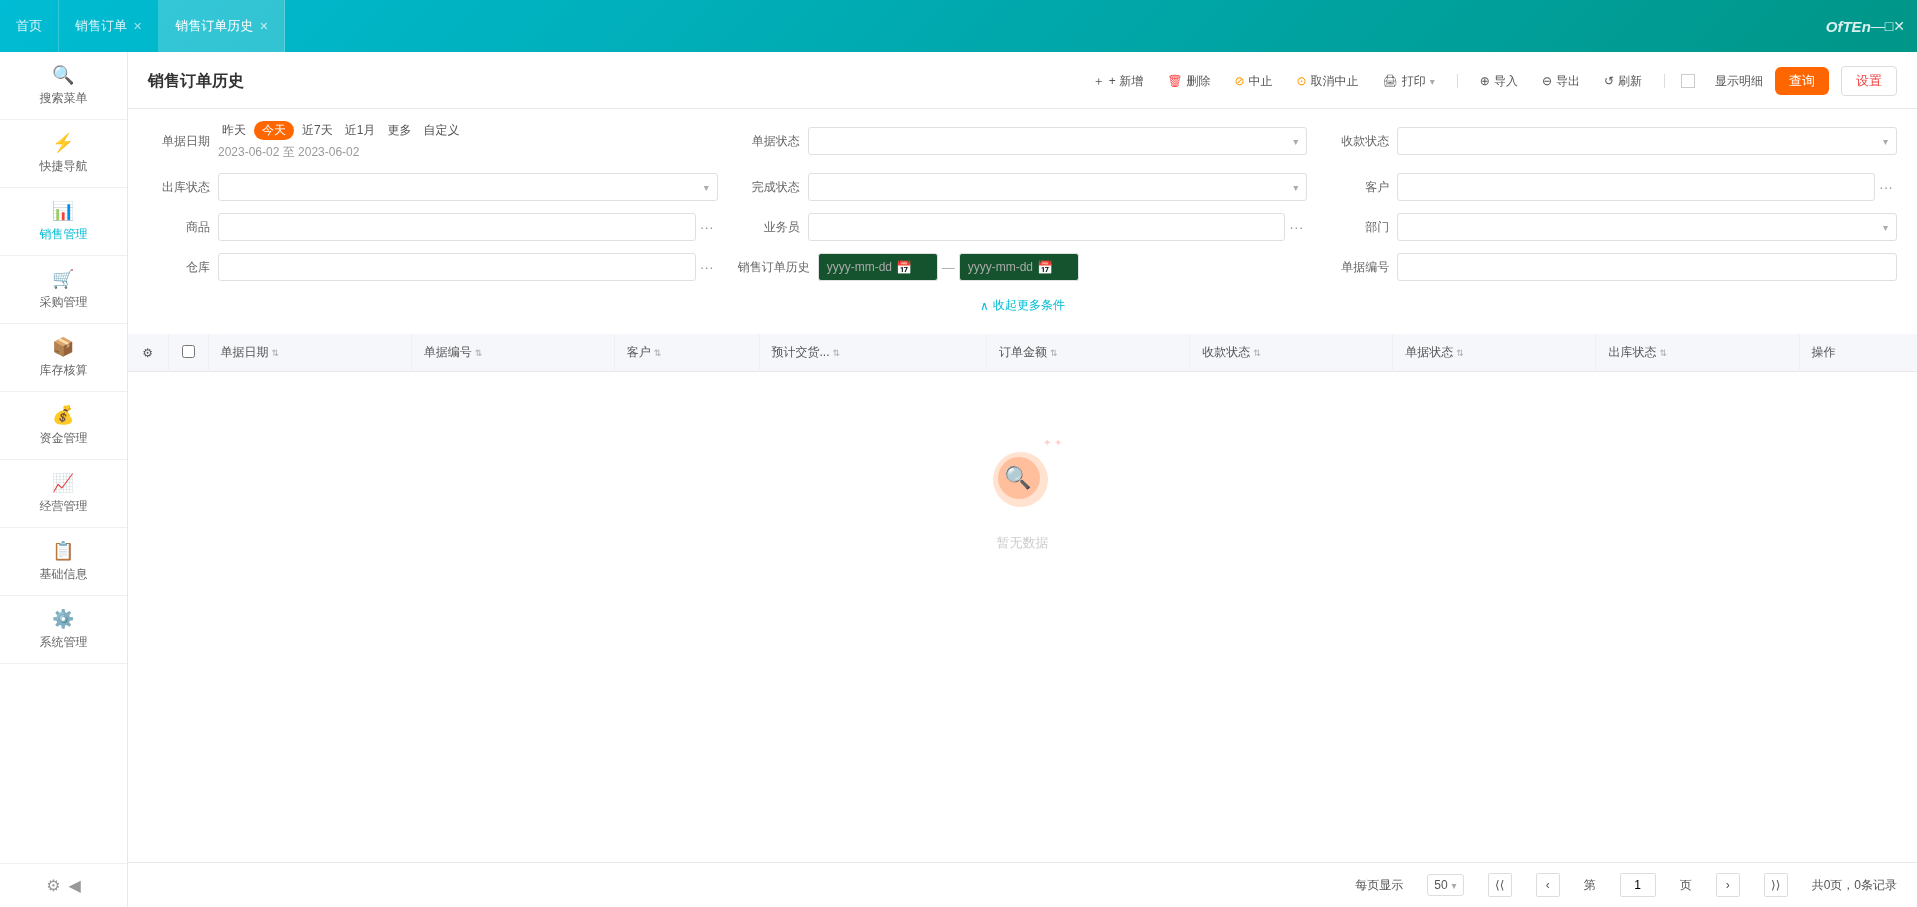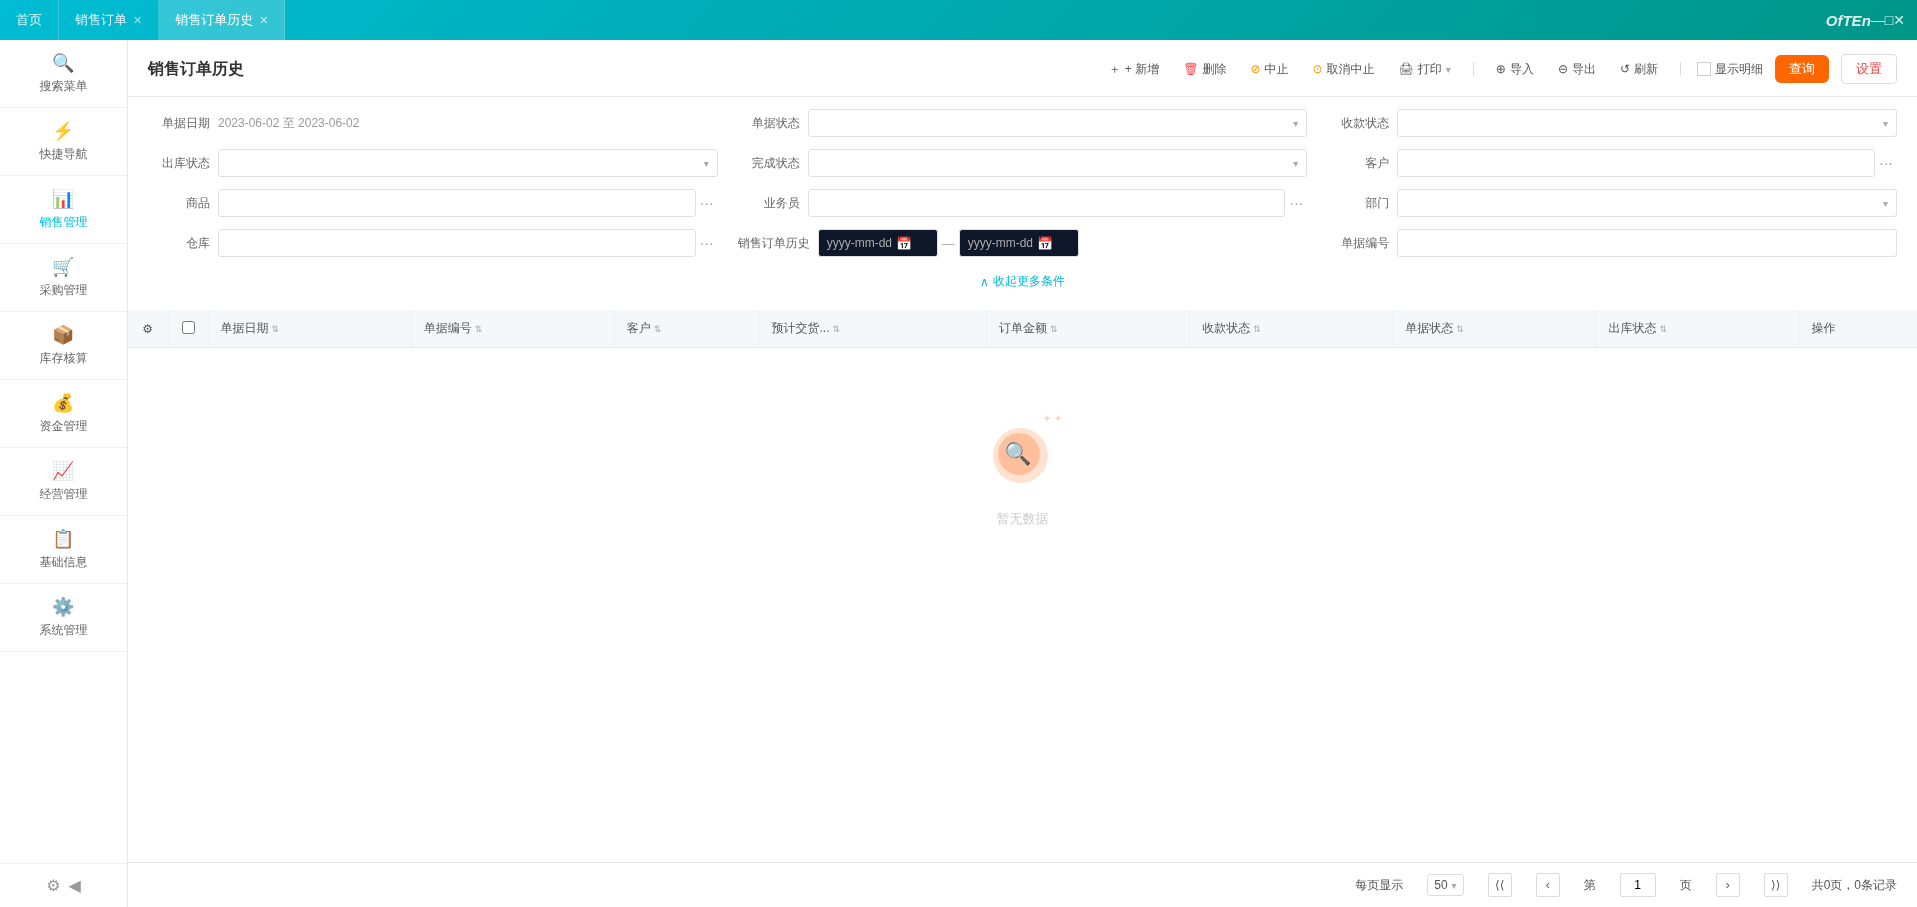--- a/index.html
+++ b/index.html
@@ -1,21 +1,21 @@
 <!DOCTYPE html>
 <html><head>
   <meta charset="utf-8">
   <style>
     * { box-sizing: border-box; margin: 0; padding: 0; font-family: "Microsoft YaHei", "PingFang SC", sans-serif; }
     body { background: #f5f5f5; font-size: 13px; color: #333; display: flex; flex-direction: column; height: 907px; overflow: hidden; }
 
     
     .top-bar {
       background: linear-gradient(135deg, #00bcd4, #009688);
-      height: 40px;
+      height: 52px;
       display: flex;
       align-items: center;
       padding: 0 0 0 0;
       color: white;
       flex-shrink: 0;
     }
     .top-tabs {
       display: flex;
       align-items: stretch;
       height: 100%;
@@ -153,21 +153,21 @@
       border: 1px solid #ddd;
       border-radius: 4px;
       padding: 5px 14px;
       font-size: 13px;
       cursor: pointer;
       white-space: nowrap;
     }
     .display-toggle {
       display: flex;
       align-items: center;
-      gap: 4px;
+      gap: 20px;
       font-size: 12px;
       color: #555;
       cursor: pointer;
     }
     .checkbox-small {
       width: 14px;
       height: 14px;
       border: 1px solid #ccc;
       display: inline-block;
     }
@@ -245,21 +245,21 @@
     }
     .filter-date-input {
       display: flex;
       align-items: center;
       border: 1px solid #e0e0e0;
       border-radius: 3px;
       padding: 4px 8px;
       gap: 4px;
       font-size: 12px;
       color: #aaa;
-      background: #0f172a;
+      background: #14532d;
       min-height: 28px;
       min-width: 120px;
     }
     .cal-icon { font-size: 13px; color: #aaa; }
     .date-dash { color: #aaa; margin: 0 4px; }
 
     .collapse-btn {
       display: flex;
       align-items: center;
       justify-content: center;
@@ -495,20 +495,28 @@
       </div>
     </div>
 
     <div class="filter-section">
 
       <div class="filter-group">
 
         <div class="filter-cell">
           <span class="filter-label">单据日期</span>
           <div style="display:flex;flex-direction:column;flex:1;gap:4px;">
+            <div class="date-quick-btns">
+              <span class="date-quick-btn">昨天</span>
+              <span class="date-quick-btn active">今天</span>
+              <span class="date-quick-btn">近7天</span>
+              <span class="date-quick-btn">近1月</span>
+              <span class="date-quick-btn">更多</span>
+              <span class="date-quick-btn">自定义</span>
+            </div>
             <span class="date-range-text">2023-06-02 至 2023-06-02</span>
           </div>
         </div>
 
         <div class="filter-cell">
           <span class="filter-label">单据状态</span>
           <div class="filter-select">
             <span></span>
             <span class="chevron-down">▾</span>
           </div>

